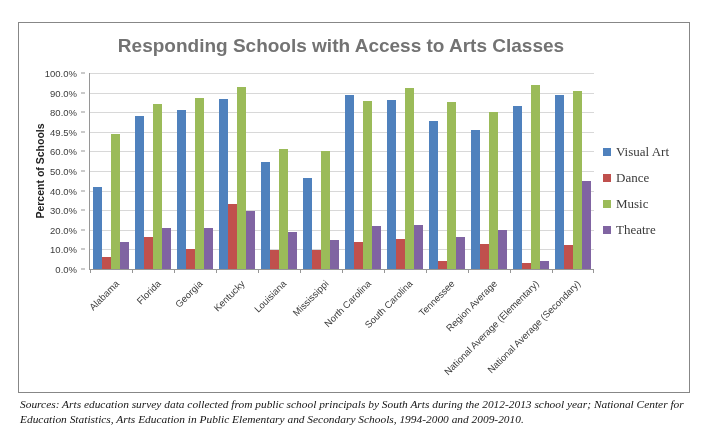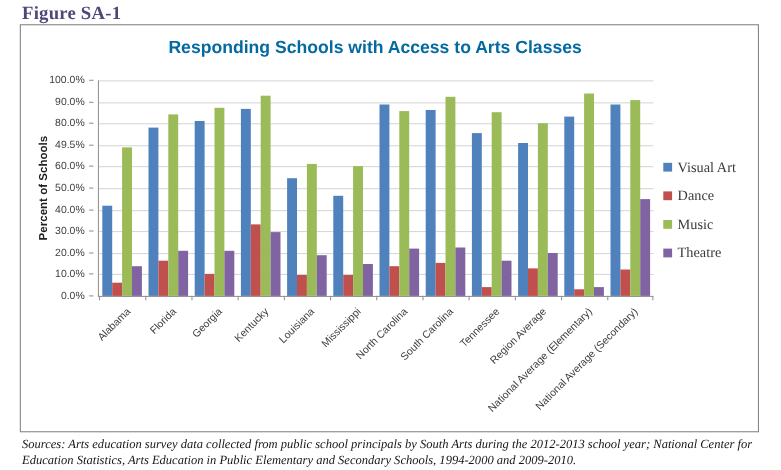--- a/index.html
+++ b/index.html
@@ -11,21 +11,21 @@
     position:absolute; left:20px; top:2px;
     font-family:"Liberation Serif", serif; font-weight:bold; font-size:17px;
     color:#4d4878; letter-spacing:0.2px;
   }
   .chart-box {
     position:absolute; left:18px; top:22px; width:672px; height:371px;
     border:1.5px solid #878787; background:#ffffff; box-sizing:border-box;
   }
   .chart-title {
     position:absolute; left:70px; top:12px; width:504px; text-align:center;
-    font-weight:bold; font-size:16px; color:#0369a1;
+    font-weight:bold; font-size:19px; color:#737373;
   }
   .y-axis-title {
     position:absolute; left:21px; top:148px; transform:translate(-50%,-50%) rotate(-90deg);
     white-space:nowrap; font-weight:bold; font-size:10.5px; color:#1f1f1f;
   }
   .plot-area {
     position:absolute; left:70px; top:50px; width:504px; height:196px;
     border-left:1px solid #969696; border-bottom:1px solid #969696;
     display:flex; align-items:flex-end;
   }
@@ -55,21 +55,20 @@
   .sources {
     position:absolute; left:20px; top:397px; width:678px; margin:0;
     font-family:"Liberation Serif", serif; font-style:italic;
     font-size:11.4px; line-height:1.28; color:#141414;
   }
 </style>
 </head>
 <body>
 
 <div class="page">
-  <div class="figure-label">Figure SA-1</div>
 
   <div class="chart-box">
     <div class="chart-title">Responding Schools with Access to Arts Classes</div>
     <div class="y-axis-title">Percent of Schools</div>
     <div class="y-ticks">
         <div class="y-tick-label" style="bottom: 0px;">0.0%</div>
         <div class="y-tick-mark" style="bottom: 0px;"></div>
         <div class="y-tick-label" style="bottom: 19.6px;">10.0%</div>
         <div class="y-tick-mark" style="bottom: 19.6px;"></div>
         <div class="y-tick-label" style="bottom: 39.2px;">20.0%</div>

